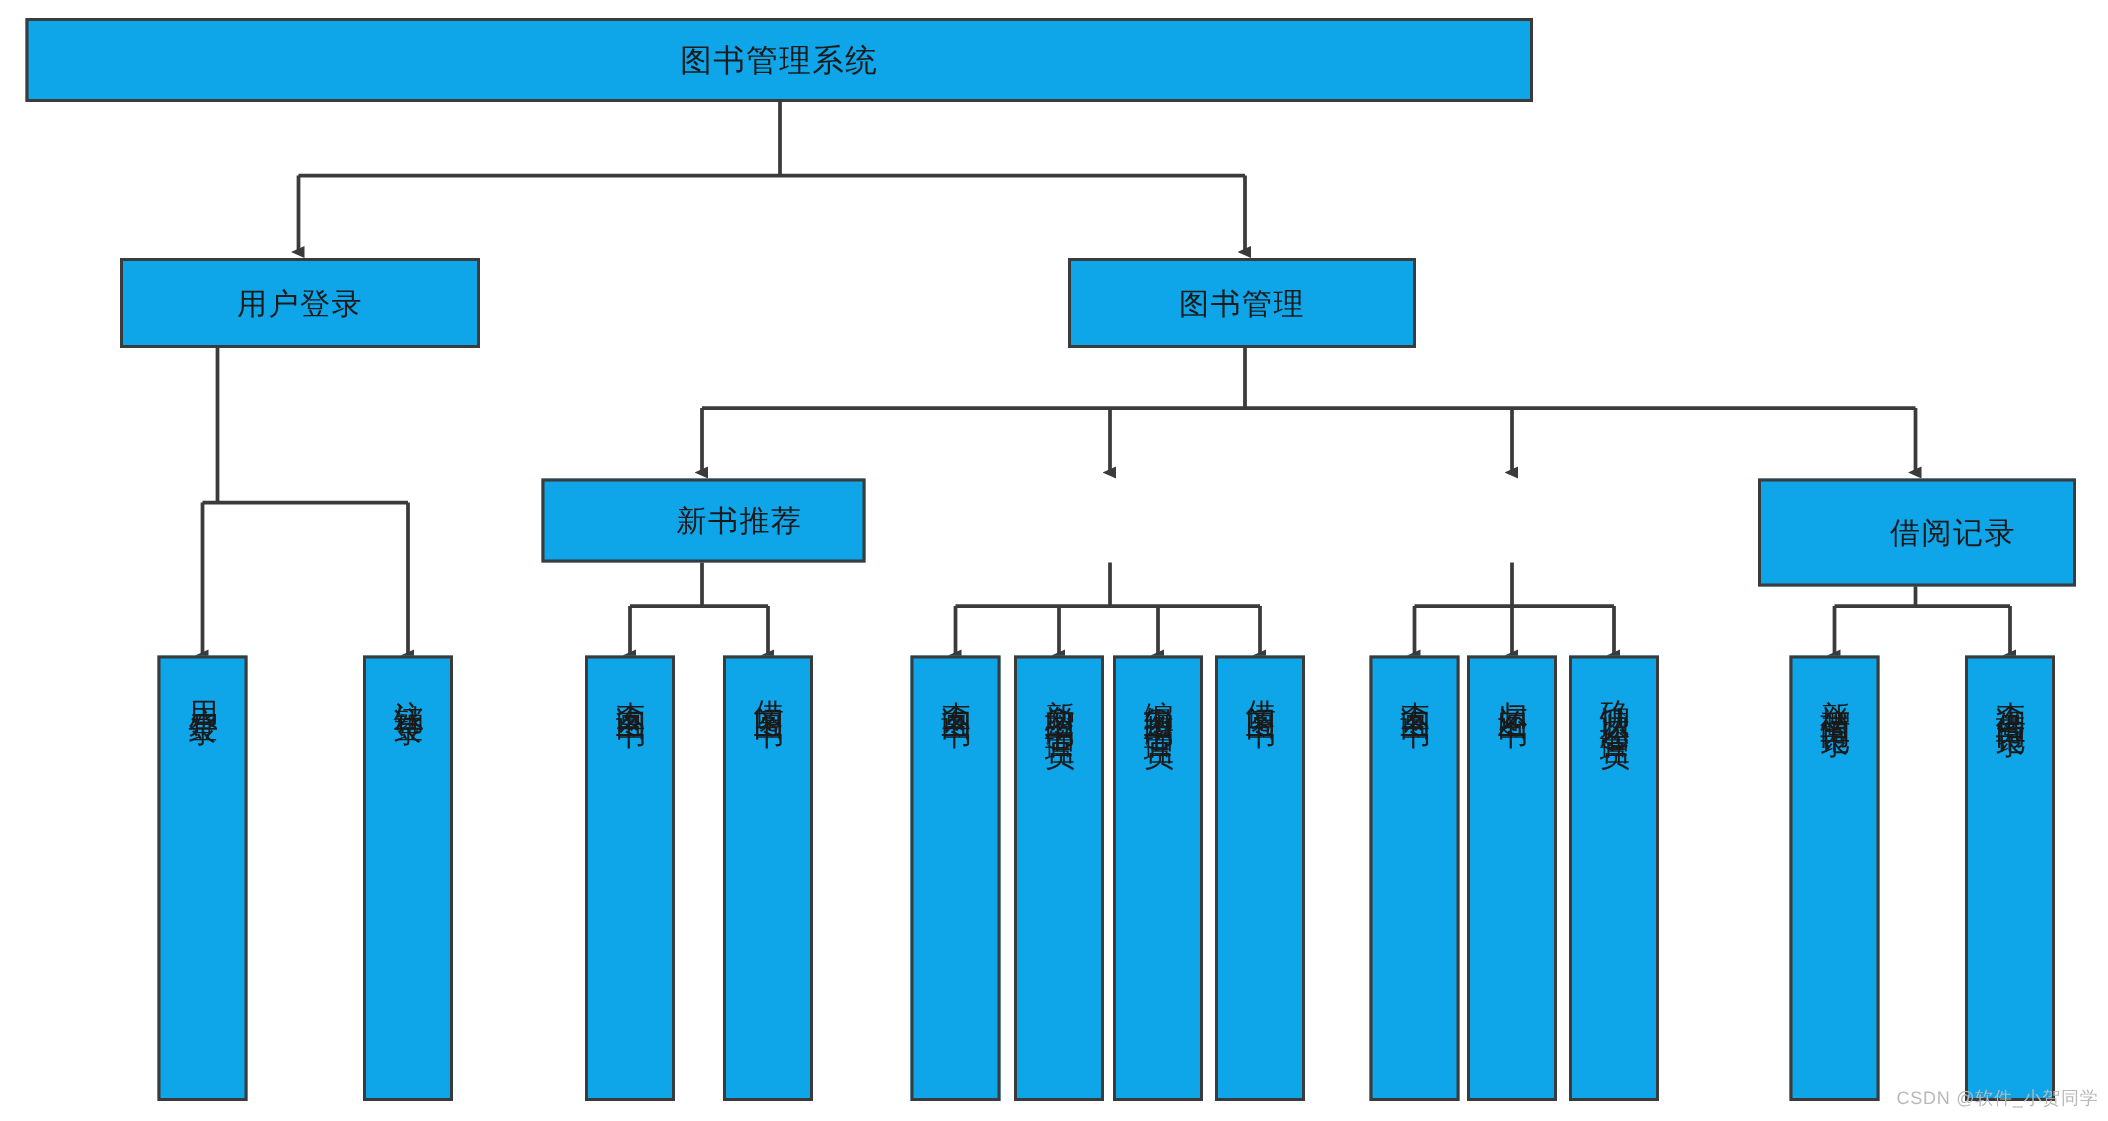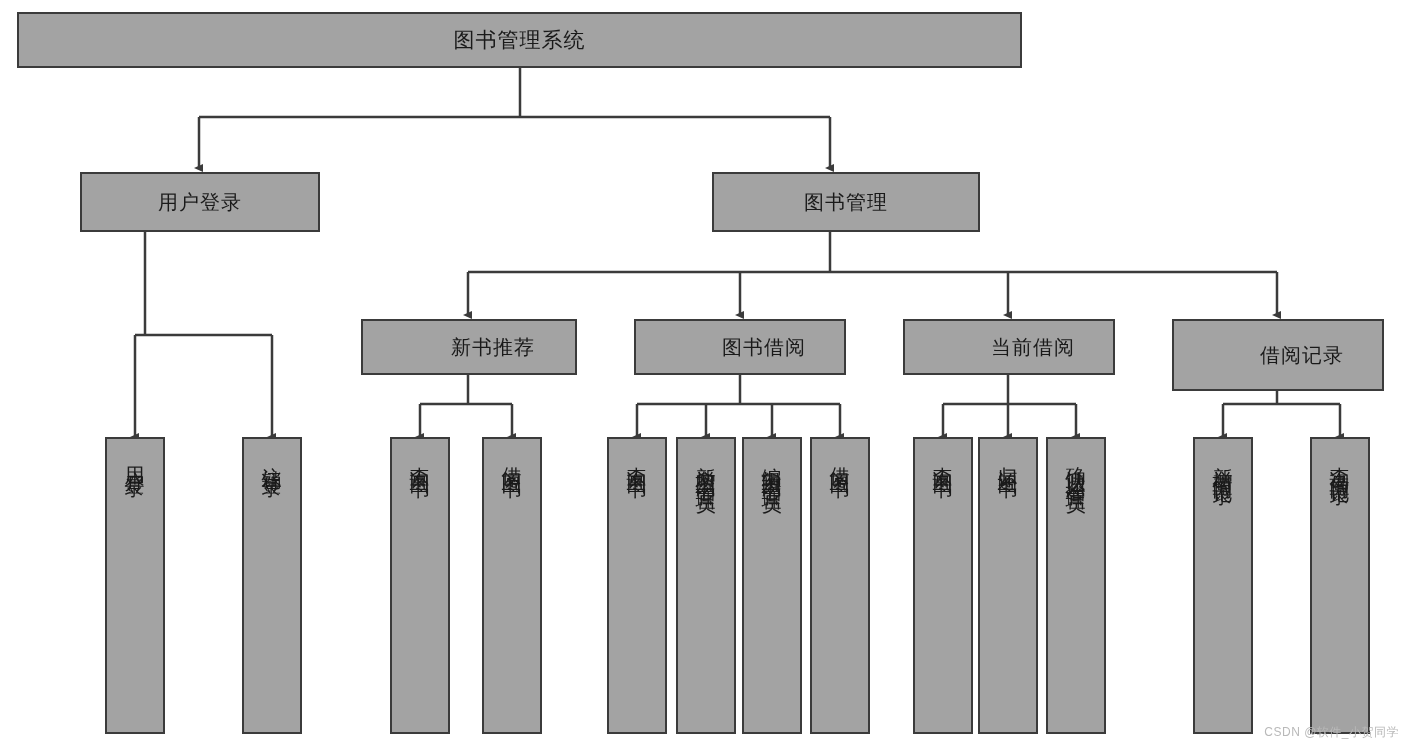--- a/index.html
+++ b/index.html
@@ -18,21 +18,21 @@
     background: #ffffff;
   }
   #wires {
     position: absolute;
     left: 0; top: 0;
     width: 1405px; height: 747px;
     pointer-events: none;
   }
   .node {
     position: absolute;
-    background: #a3a3a3;
+    background: #0ea5e9;
     border: 2.5px solid #3b3b3b;
     display: flex;
     align-items: center;
     justify-content: center;
     color: #1a1a1a;
     z-index: 2;
   }
   .node.root {
     font-size: 21px;
     letter-spacing: 1px;
@@ -127,32 +127,26 @@
     </g>
   </svg>
 
   <div class="node root" style="left:17px; top:12px; width:1005px; height:56px;">
     <span>图书管理系统</span>
   </div>
 
   <div class="node l1" style="left:80px; top:172px; width:240px; height:60px;">
     <span>用户登录</span>
   </div>
-  <div class="node l1" style="left:712px; top:172px; width:268px; height:60px;">
+  <div class="node l1" style="left:712px; top:172px; width:232px; height:60px;">
     <span>图书管理</span>
   </div>
 
   <div class="node l2" style="left:361px; top:319px; width:216px; height:56px;">
     <span>新书推荐</span>
-  </div>
-  <div class="node l2" style="left:634px; top:319px; width:212px; height:56px;">
-    <span>图书借阅</span>
-  </div>
-  <div class="node l2" style="left:903px; top:319px; width:212px; height:56px;">
-    <span>当前借阅</span>
   </div>
   <div class="node l2" style="left:1172px; top:319px; width:212px; height:72px;">
     <span>借阅记录</span>
   </div>
 
   <div class="node leaf" style="left:105px; top:437px; width:60px; height:297px;">
     <span class="vtext">用户登录</span>
   </div>
   <div class="node leaf" style="left:242px; top:437px; width:60px; height:297px;">
     <span class="vtext">注销登录</span>

